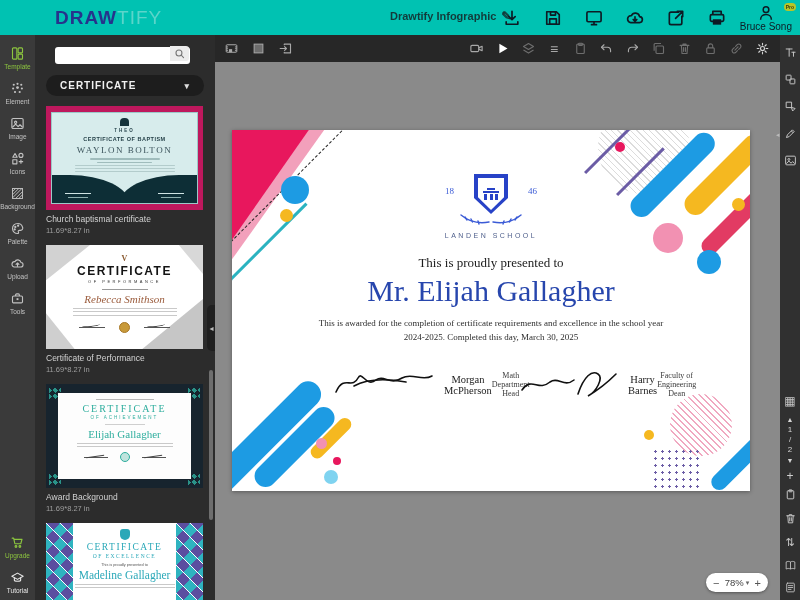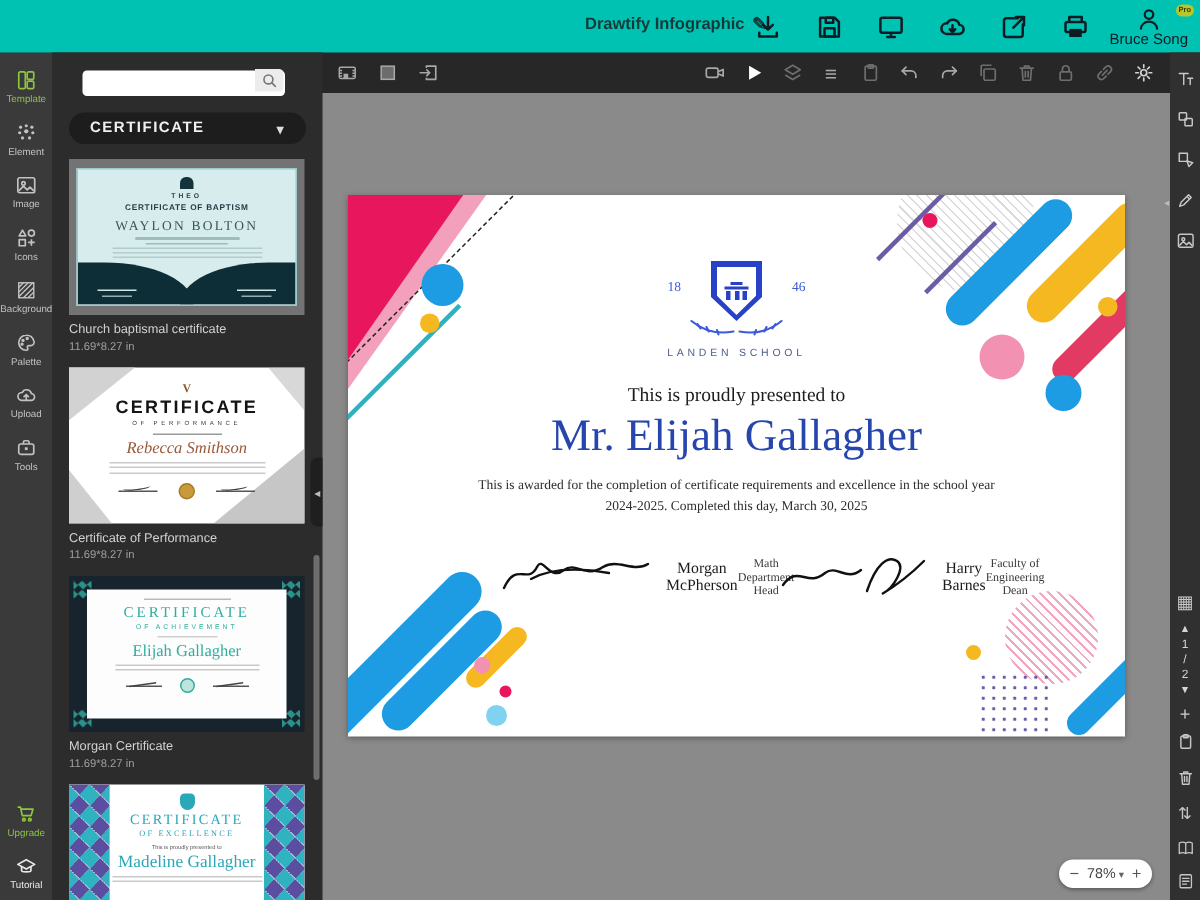--- a/index.html
+++ b/index.html
@@ -41,21 +41,21 @@
   .search-btn { position:absolute; right:1px; top:1px; width:19px; height:15px; border-radius:0 3px 3px 0; background:#ececec; display:flex; align-items:center; justify-content:center; color:#777; cursor:pointer; }
   .cat-pill { margin-top:11px; height:21px; background:#1d1d1d; border-radius:11px; display:flex; align-items:center; padding:0 14px; color:#f0f0f0; font-size:10px; font-weight:bold; letter-spacing:1px; cursor:pointer; justify-content:space-between; }
   .cat-pill .caret { font-size:9px; color:#ddd; }
   .thumb { margin-top:10px; width:157px; height:104px; cursor:pointer; position:relative; overflow:hidden; }
   .thumb-caption { font-size:8.5px; color:#d2d2d2; margin-top:4px; }
   .thumb-size { font-size:7.5px; color:#9f9f9f; margin-top:2px; }
   .panel-scrollthumb { position:absolute; right:2px; top:335px; width:4px; height:150px; background:#6e6e6e; border-radius:2px; }
   .collapse-tab { position:absolute; right:-1px; top:270px; width:9px; height:46px; background:#1f1f1f; border-radius:5px 0 0 5px; color:#bbb; font-size:8px; display:flex; align-items:center; justify-content:center; cursor:pointer; z-index:5; }
 
   
-  .t1 { background:#737373; padding:6px 5px; }
+  .t1 { background:#be185d; padding:6px 5px; }
   .t1-card { background:#d7ecec; width:100%; height:100%; position:relative; overflow:hidden; display:flex; flex-direction:column; align-items:center; border:1px solid #9cc9c9; }
   .t1-crest { width:9px; height:8px; background:#14343c; border-radius:4px 4px 0 0; margin-top:5px; }
   .t1-theo { font-size:4.5px; letter-spacing:2px; color:#27454d; margin-top:2px; font-weight:bold; }
   .t1-title { font-size:5.5px; font-weight:bold; color:#1e3a42; letter-spacing:.5px; margin-top:3px; }
   .t1-name { font-family:"Liberation Serif",serif; font-size:9px; letter-spacing:1.5px; color:#3c545c; margin-top:3px; }
   .bar { background:#9fbcbc; height:1.5px; border-radius:1px; }
   .t1 .b1 { width:70px; margin-top:3px; }
   .t1 .b2 { width:55px; margin-top:2px; }
   .t1 .bpar { width:100px; margin-top:2px; height:1px; background:#b3cccc; }
   .t1-wing { position:absolute; bottom:0; width:53%; height:28px; background:#0d2e36; }
@@ -436,20 +436,23 @@
           <circle cx="11" cy="11" r="5.5"></circle>
           <path d="M15.2 15.2 L19.5 19.5"></path>
         </g>
       </symbol>
   </defs>
 </svg>
 
 <div class="stage">
 
   <div class="header">
+    <div class="logo">
+      <span class="draw">DRAW</span><span class="tify">TIFY</span>
+    </div>
     <div class="doc-title">
       <span>Drawtify Infographic</span>
       <span class="pencil">✎</span>
     </div>
     <div class="hdr-actions">
       <div class="hdr-btn">
           <span>
             <svg class="ic">
               <use href="#i-download"></use>
             </svg>
@@ -659,21 +662,21 @@
           <div class="t3-name">Elijah Gallagher</div>
           <div class="p"></div>
           <div class="p"></div>
           <div class="t3-sigrow">
             <div class="t3-sigl"></div>
             <div class="t3-seal"></div>
             <div class="t3-sigl"></div>
           </div>
         </div>
       </div>
-      <div class="thumb-caption">Morgan Certificate</div>
+      <div class="thumb-caption">Award Background</div>
       <div class="thumb-size">11.69*8.27 in</div>
 
       <div class="thumb t4">
         <div class="t4-col l"></div>
         <div class="t4-col r"></div>
         <div class="t4-crest"></div>
         <div class="t4-title">CERTIFICATE</div>
         <div class="t4-sub">OF EXCELLENCE</div>
         <div class="t4-pres">This is proudly presented to</div>
         <div class="t4-name">Madeline Gallagher</div>

